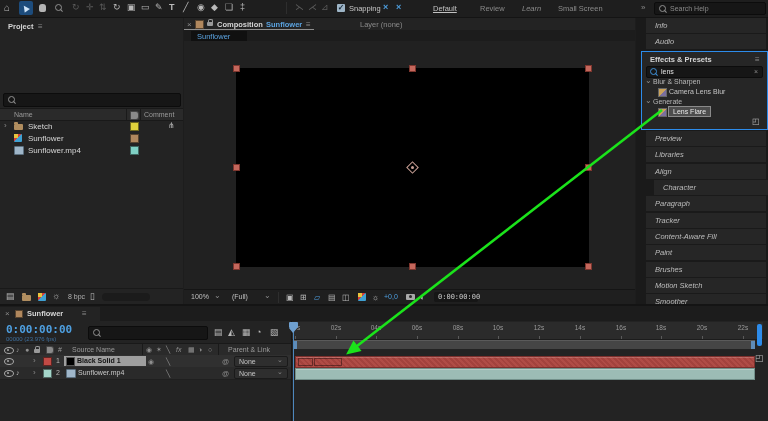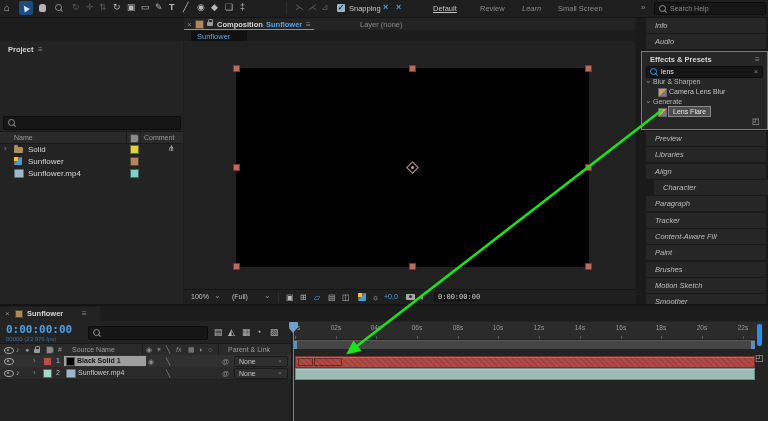--- a/index.html
+++ b/index.html
@@ -84,40 +84,40 @@
     <span class="txt dim" style="left:480px;top:4px;font-size:7.5px;">Review</span>
     <span class="txt dim" style="left:522px;top:4px;font-size:7.5px;font-style:italic;">Learn</span>
     <span class="txt dim" style="left:558px;top:4px;font-size:7.5px;">Small Screen</span>
     <span class="txt dim" style="left:641px;top:3px;font-size:8px;">»</span>
     <span class="inputbox" style="left:654px;top:2px;width:110px;height:11px;">
       <span class="mag" style="left:4px;top:2px;"></span>
       <span class="txt dim" style="left:15px;top:2px;font-size:7px;">Search Help</span>
     </span>
   </div>
 
-  <div class="panel" style="left:0;top:18px;width:183px;height:286px;margin-top:23px;">
+  <div class="panel" style="left:0;top:18px;width:183px;height:286px;">
     <span class="txt bright" style="left:8px;top:4px;font-weight:bold;font-size:7.5px;">Project</span>
     <span class="txt dim" style="left:38px;top:4px;">≡</span>
 
     <span class="inputbox" style="left:3px;top:75px;width:176px;height:12px;">
       <span class="mag" style="left:4px;top:2px;"></span>
     </span>
 
     <div class="abs" style="left:0;top:90px;width:183px;height:11px;background:#2a2a2a;border-top:1px solid #191919;border-bottom:1px solid #191919;">
       <span class="txt colhd" style="left:14px;top:2px;">Name</span>
       <span class="chip" style="left:130px;top:2px;background:#8a8a8a;border-radius:1px 3px 3px 1px;"></span>
       <span class="txt colhd" style="left:144px;top:2px;">Comment</span>
       <span class="vline" style="left:126px;top:0;height:11px;"></span>
       <span class="vline" style="left:140px;top:0;height:11px;"></span>
     </div>
 
     <div class="abs" style="left:0;top:102px;width:183px;height:12px;">
       <span class="txt dim" style="left:4px;top:1px;">›</span>
       <span class="folder" style="left:14px;top:4px;"></span>
-      <span class="txt bright" style="left:28px;top:2px;">Solid</span>
+      <span class="txt bright" style="left:28px;top:2px;">Sketch</span>
       <span class="chip" style="left:130px;top:2px;background:#e0d23c;"></span>
       <span class="ico" style="left:168px;top:1px;font-size:8px;">⋔</span>
     </div>
     <div class="abs" style="left:0;top:114px;width:183px;height:12px;">
       <span class="compchip" style="left:14px;top:2px;"></span>
       <span class="txt bright" style="left:28px;top:2px;">Sunflower</span>
       <span class="chip" style="left:130px;top:2px;background:#b1885e;"></span>
     </div>
     <div class="abs" style="left:0;top:126px;width:183px;height:12px;">
       <span class="footchip" style="left:14px;top:2px;"></span>

